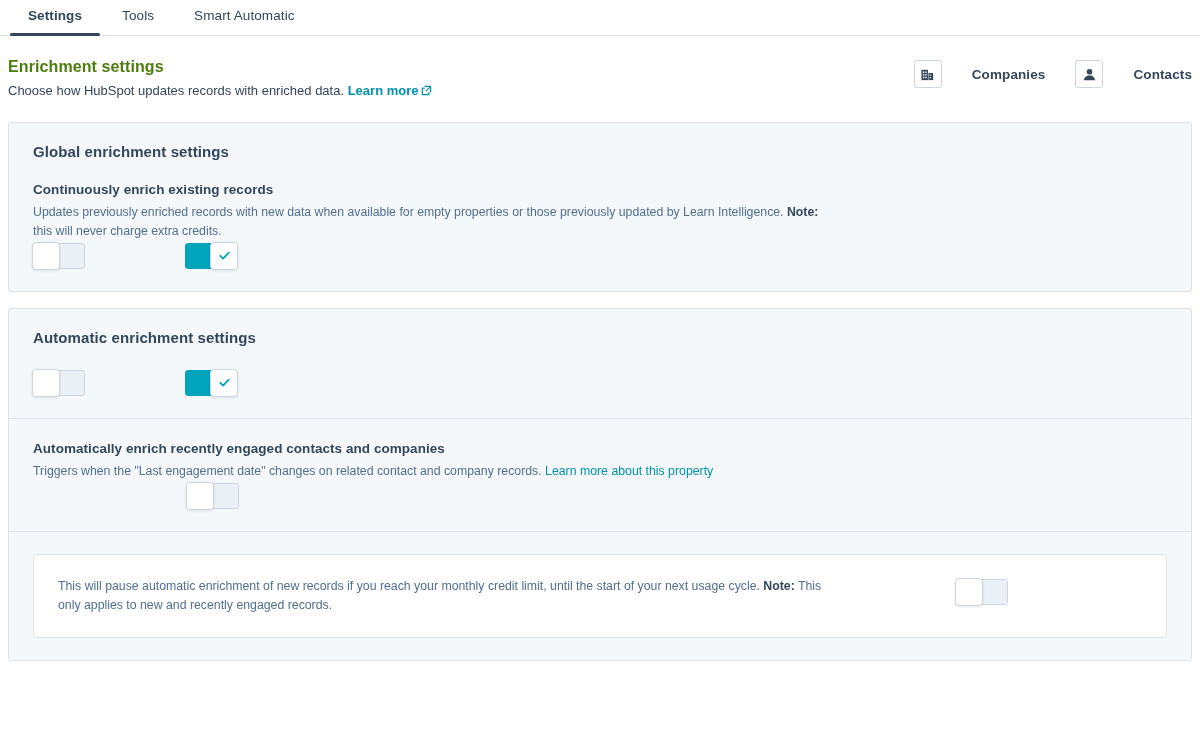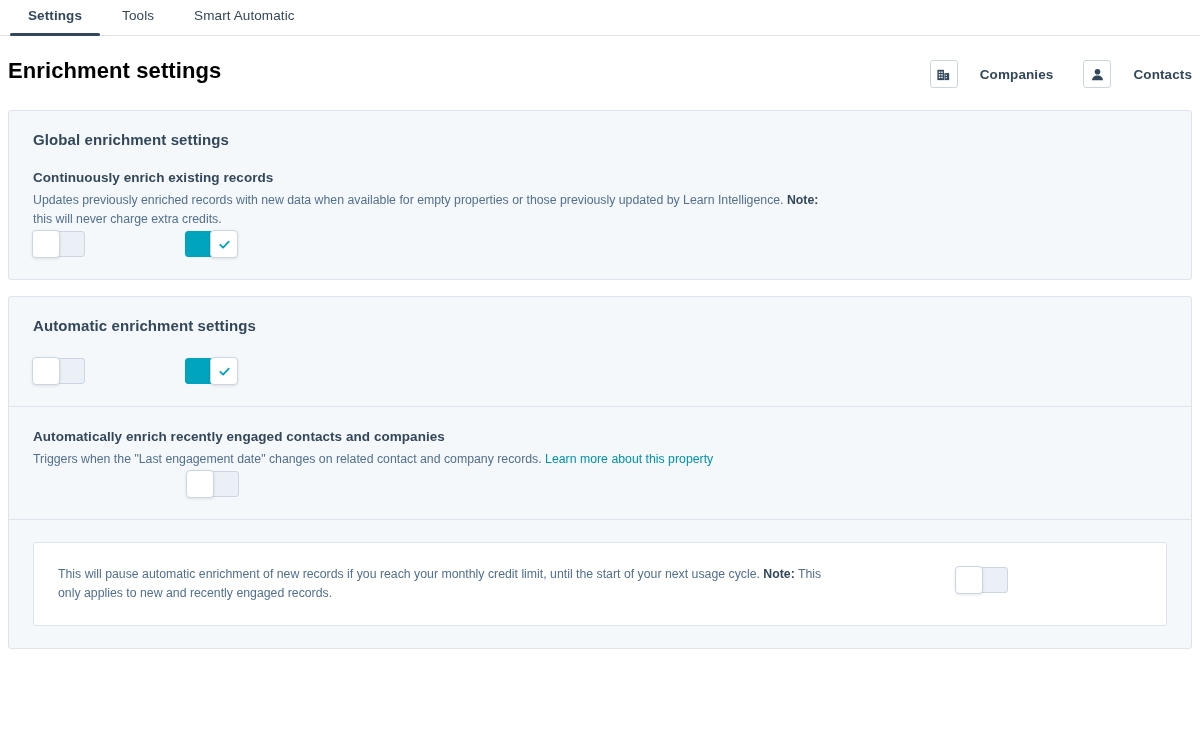--- a/index.html
+++ b/index.html
@@ -41,23 +41,23 @@
   }
 
   
   .page-head {
     padding: 22px 8px 0 8px;
     display: flex;
     align-items: flex-start;
     justify-content: space-between;
   }
   .page-title {
-    font-size: 22px;
-    font-weight: 700;
-    color: #000000;
+    font-size: 16px;
+    font-weight: 700;
+    color: #4d7c0f;
     margin: 0 0 6px 0;
     letter-spacing: .1px;
   }
   .page-sub {
     font-size: 13px;
     color: #33475b;
     margin: 0;
     line-height: 1.45;
   }
   .learn-more {
@@ -74,21 +74,21 @@
 
   .objbuttons {
     display: flex;
     align-items: center;
     gap: 30px;
     padding-top: 2px;
   }
   .objbtn {
     display: flex;
     align-items: center;
-    gap: 22px;
+    gap: 30px;
     cursor: pointer;
   }
   .objbtn .iconbox {
     width: 28px; height: 28px;
     border: 1px solid #cbd6e2;
     border-radius: 3px;
     background: #fff;
     display: flex;
     align-items: center;
     justify-content: center;
@@ -212,20 +212,28 @@
     <span>Tools</span>
   </div>
   <div class="tab">
     <span>Smart Automatic</span>
   </div>
 </div>
 
 <div class="page-head">
   <div>
     <h1 class="page-title">Enrichment settings</h1>
+    <p class="page-sub">
+      <span>Choose how HubSpot updates records with enriched data.</span>
+      <a class="learn-more"><span>Learn more</span><span class="ext-icon"><svg width="11" height="11" viewBox="0 0 12 12">
+              <path d="M4.5 1.5h6v6" fill="none" stroke="#0091ae" stroke-width="1.3" stroke-linecap="round" stroke-linejoin="round"></path>
+              <path d="M10.2 1.8 5.6 6.4" fill="none" stroke="#0091ae" stroke-width="1.3" stroke-linecap="round"></path>
+              <path d="M8.6 8.2v2.3H1.5V3.4h2.3" fill="none" stroke="#0091ae" stroke-width="1.3" stroke-linecap="round" stroke-linejoin="round"></path>
+            </svg></span></a>
+    </p>
   </div>
 
   <div class="objbuttons">
     <div class="objbtn">
       <span class="iconbox">
         <svg width="15" height="15" viewBox="0 0 16 16">
           <rect x="1.5" y="3" width="7" height="11" fill="#33475b"></rect>
           <rect x="9" y="6.5" width="5" height="7.5" fill="#33475b"></rect>
           <rect x="3" y="4.8" width="1.6" height="1.5" fill="#fff"></rect>
           <rect x="5.6" y="4.8" width="1.6" height="1.5" fill="#fff"></rect>

